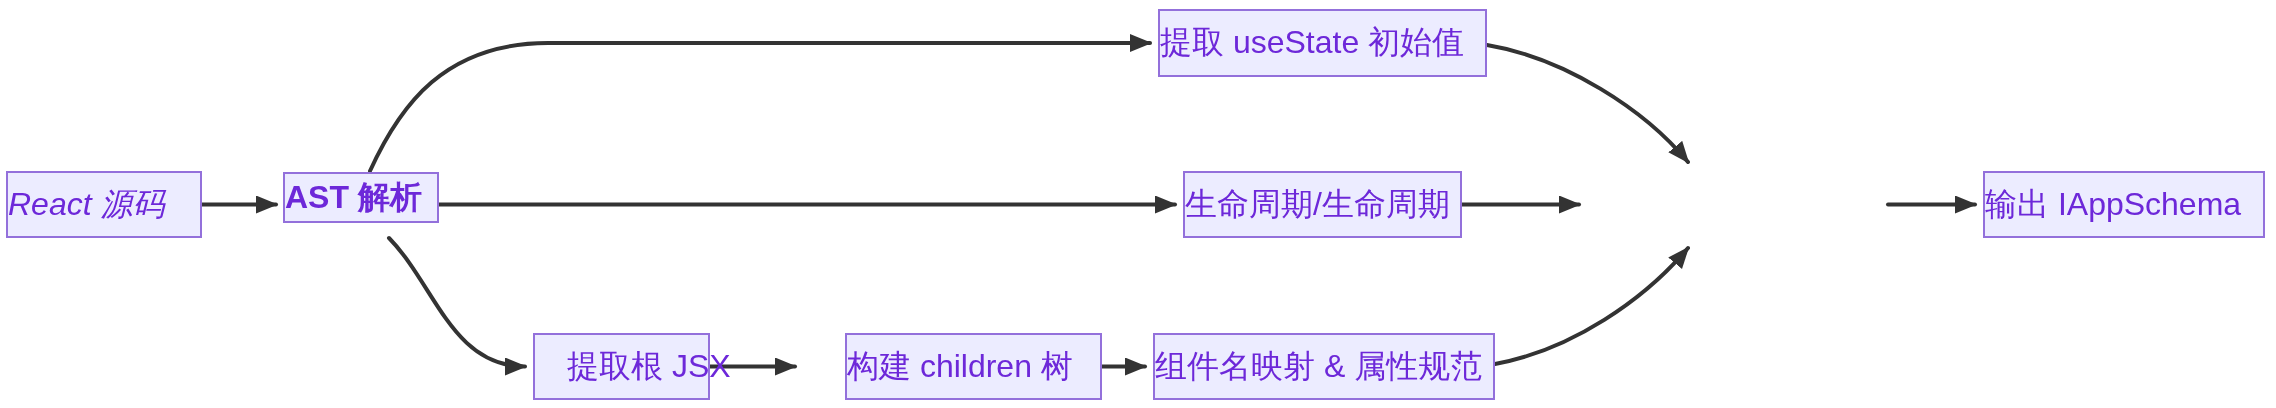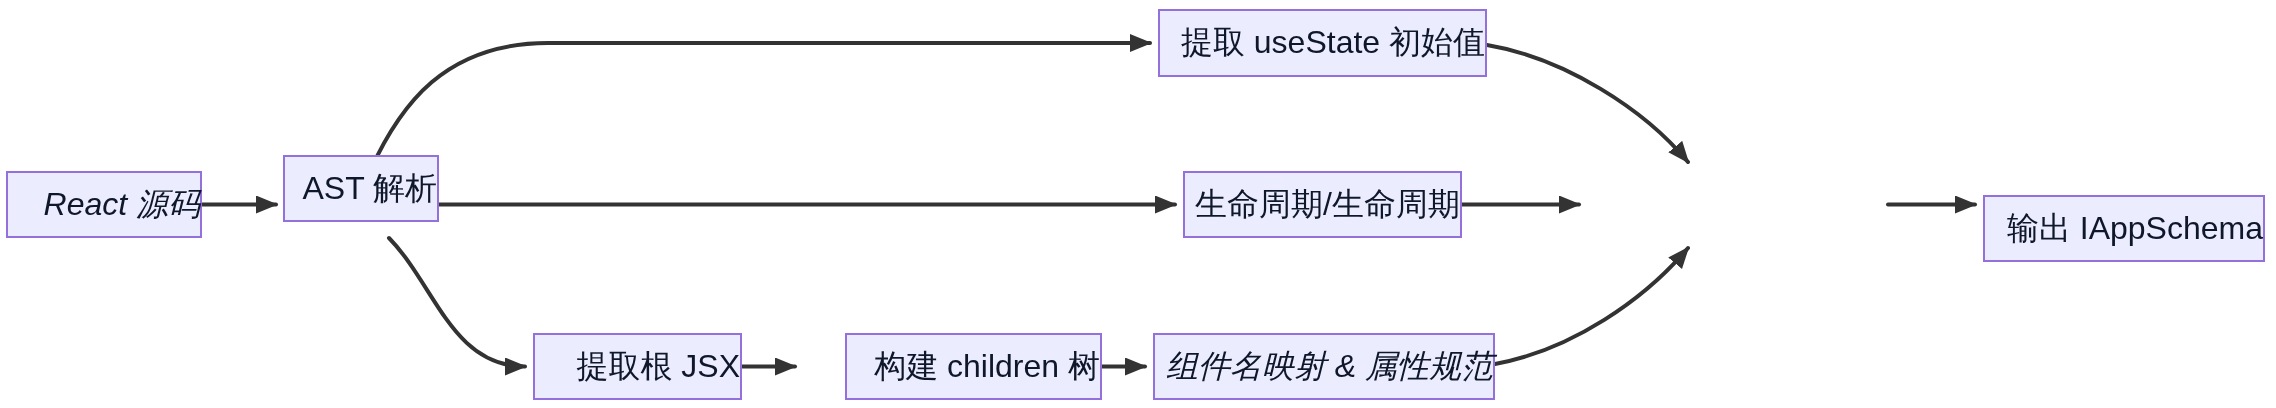--- a/index.html
+++ b/index.html
@@ -26,38 +26,38 @@
     fill: none;
     stroke: #333333;
     stroke-width: 4;
     stroke-linecap: round;
   }
   .node {
     position: absolute;
     box-sizing: border-box;
     background: #ECECFF;
     border: 2.5px solid #9370DB;
-    color: #0f172a;
+    color: #6d28d9;
     font-size: 32px;
     display: flex;
     align-items: center;
-    justify-content: flex-end;
+    justify-content: flex-start;
     white-space: nowrap;
     text-align: center;
   }
   
   .n-react   { left: 6px;    top: 171px; width: 196px; height: 67px; font-style: italic; }
-  .n-ast     { left: 283px;  top: 155px; width: 156px; height: 67px; }
+  .n-ast     { left: 283px;  top: 172px; width: 156px; height: 51px; font-weight: bold; }
   .n-usestate{ left: 1158px; top: 9px;   width: 329px; height: 68px; }
   .n-methods { left: 1183px; top: 171px; width: 279px; height: 67px; }
-  .n-rootjsx { left: 533px;  top: 333px; width: 209px; height: 67px; }
+  .n-rootjsx { left: 533px;  top: 333px; width: 177px; height: 67px; padding-left: 32px; }
   .n-children{ left: 845px;  top: 333px; width: 257px; height: 67px; }
-  .n-mapping { left: 1153px; top: 333px; width: 342px; height: 67px; font-style: italic; }
+  .n-mapping { left: 1153px; top: 333px; width: 342px; height: 67px; }
   .n-schema  { left: 1587px; top: 171px; width: 301px; height: 67px; }
-  .n-output  { left: 1983px; top: 171px; width: 282px; height: 67px; margin-top: 24px; }
+  .n-output  { left: 1983px; top: 171px; width: 282px; height: 67px; }
 </style>
 </head>
 <body>
 
 <div class="diagram">
 
   <svg class="edge-layer" viewBox="0 0 2276 408" xmlns="http://www.w3.org/2000/svg">
     <defs>
       <marker id="arrowhead" orient="auto" markerUnits="userSpaceOnUse" markerWidth="26" markerHeight="22" refX="20" refY="9">
         <path d="M0,0 L22,9 L0,18 Z" fill="#333333"></path>

